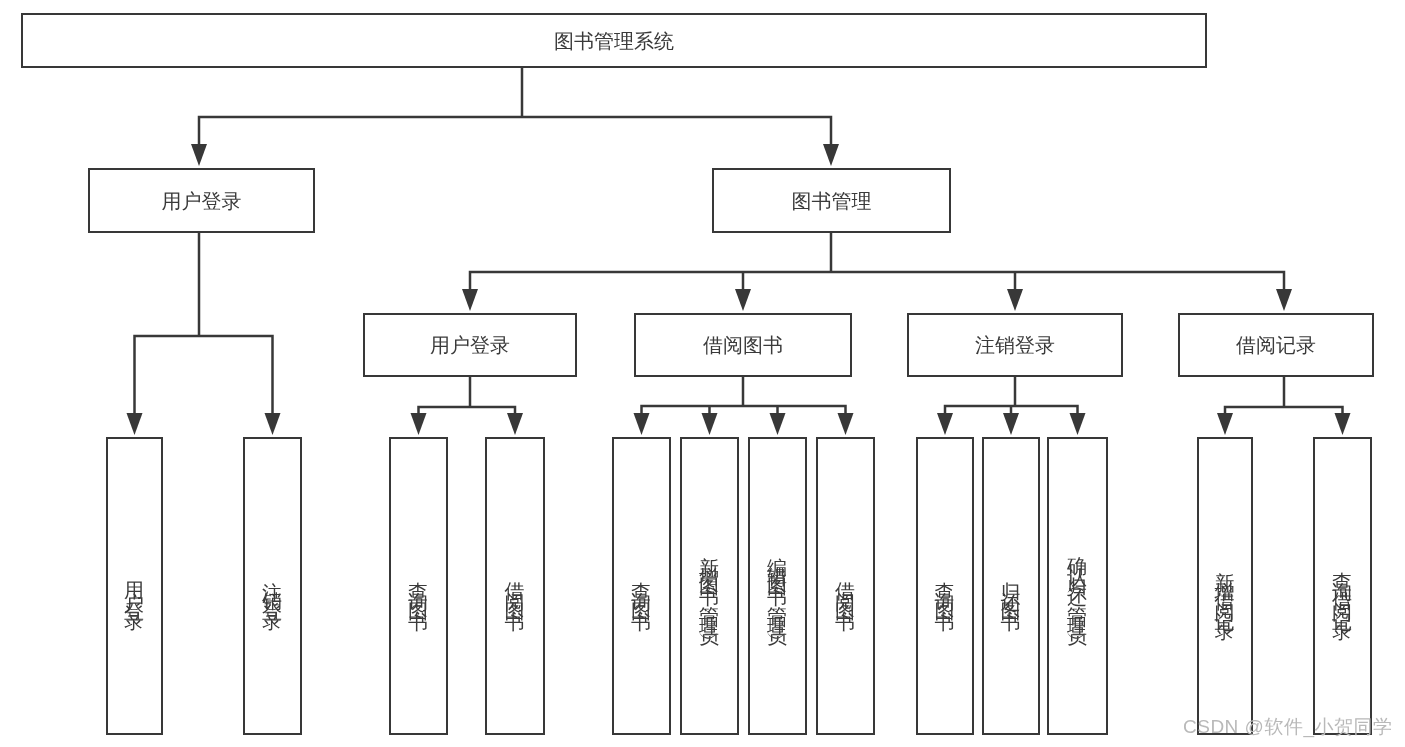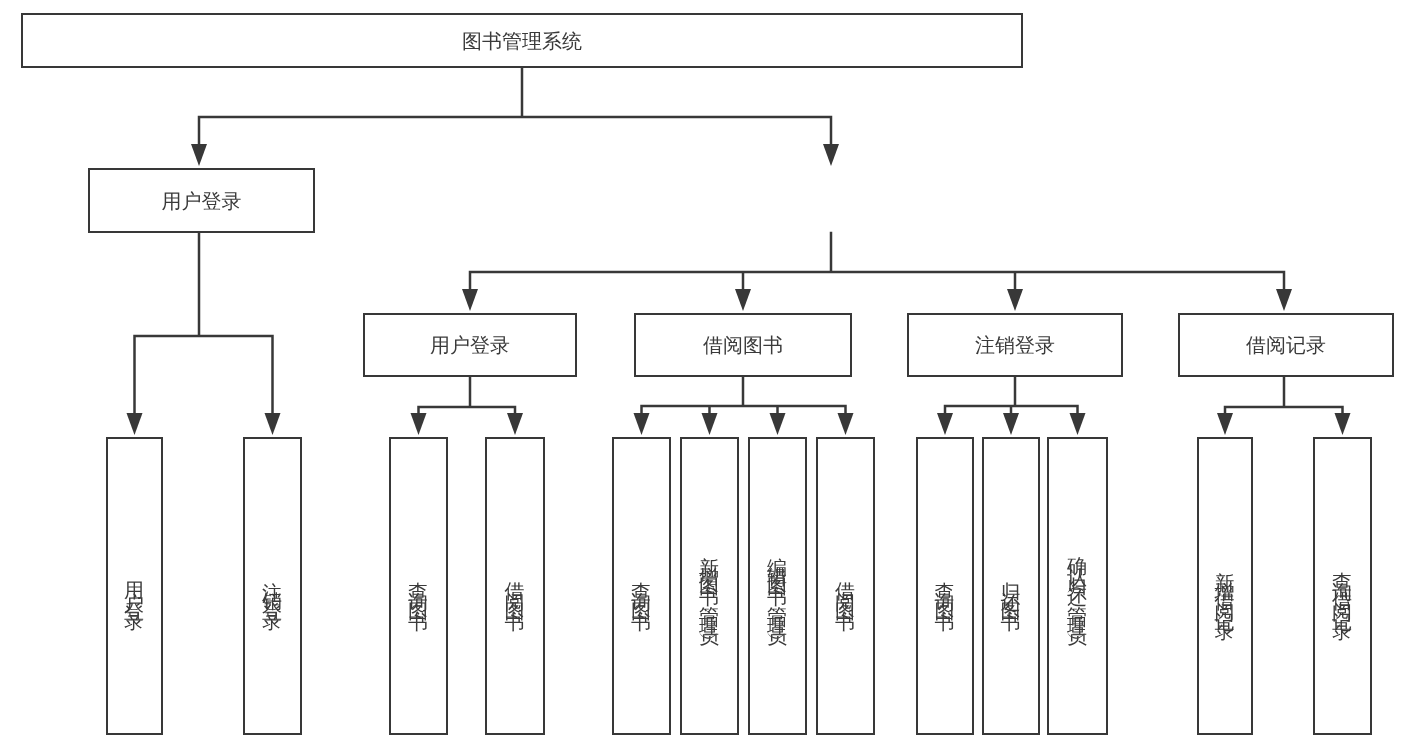--- a/index.html
+++ b/index.html
@@ -83,41 +83,43 @@
       <polygon points="769.5,413 785.5,413 777.5,435"></polygon>
       <polygon points="837.5,413 853.5,413 845.5,435"></polygon>
       <polygon points="937,413 953,413 945,435"></polygon>
       <polygon points="1003,413 1019,413 1011,435"></polygon>
       <polygon points="1069.5,413 1085.5,413 1077.5,435"></polygon>
       <polygon points="1217,413 1233,413 1225,435"></polygon>
       <polygon points="1334.5,413 1350.5,413 1342.5,435"></polygon>
     </g>
   </svg>
 
-  <div class="box" style="left:21px; top:13px; width:1002px; height:55px;">图书管理系统</div>
+  <div class="box" style="left:21px; top:13px; width:1186px; height:55px;">图书管理系统</div>
 
   <div class="box" style="left:88px; top:168px; width:227px; height:65px;">用户登录</div>
+  <div class="box" style="left:712px; top:168px; width:239px; height:65px;">图书管理</div>
 
   <div class="box" style="left:363px; top:313px; width:214px; height:64px;">用户登录</div>
   <div class="box" style="left:634px; top:313px; width:218px; height:64px;">借阅图书</div>
   <div class="box" style="left:907px; top:313px; width:216px; height:64px;">注销登录</div>
-  <div class="box" style="left:1178px; top:313px; width:216px; height:64px;">借阅记录</div>
+  <div class="box" style="left:1178px; top:313px; width:196px; height:64px;">借阅记录</div>
 
   <div class="box vbox" style="left:106px; top:437px; width:57px; height:298px;">用户登录</div>
   <div class="box vbox" style="left:243px; top:437px; width:59px; height:298px;">注销登录</div>
 
   <div class="box vbox" style="left:389px; top:437px; width:59px; height:298px;">查询图书</div>
   <div class="box vbox" style="left:485px; top:437px; width:60px; height:298px;">借阅图书</div>
 
   <div class="box vbox" style="left:612px; top:437px; width:59px; height:298px;">查询图书</div>
   <div class="box vbox" style="left:680px; top:437px; width:59px; height:298px;">新增图书（管理员）</div>
   <div class="box vbox" style="left:748px; top:437px; width:59px; height:298px;">编辑图书（管理员）</div>
   <div class="box vbox" style="left:816px; top:437px; width:59px; height:298px;">借阅图书</div>
 
   <div class="box vbox" style="left:916px; top:437px; width:58px; height:298px;">查询图书</div>
   <div class="box vbox" style="left:982px; top:437px; width:58px; height:298px;">归还图书</div>
   <div class="box vbox" style="left:1047px; top:437px; width:61px; height:298px;">确认归还（管理员）</div>
 
   <div class="box vbox" style="left:1197px; top:437px; width:56px; height:298px;">新增借阅记录</div>
   <div class="box vbox" style="left:1313px; top:437px; width:59px; height:298px;">查询借阅记录</div>
 
+  <div class="watermark">CSDN @软件_小贺同学</div>
 
 </div>
 
 </body></html>

